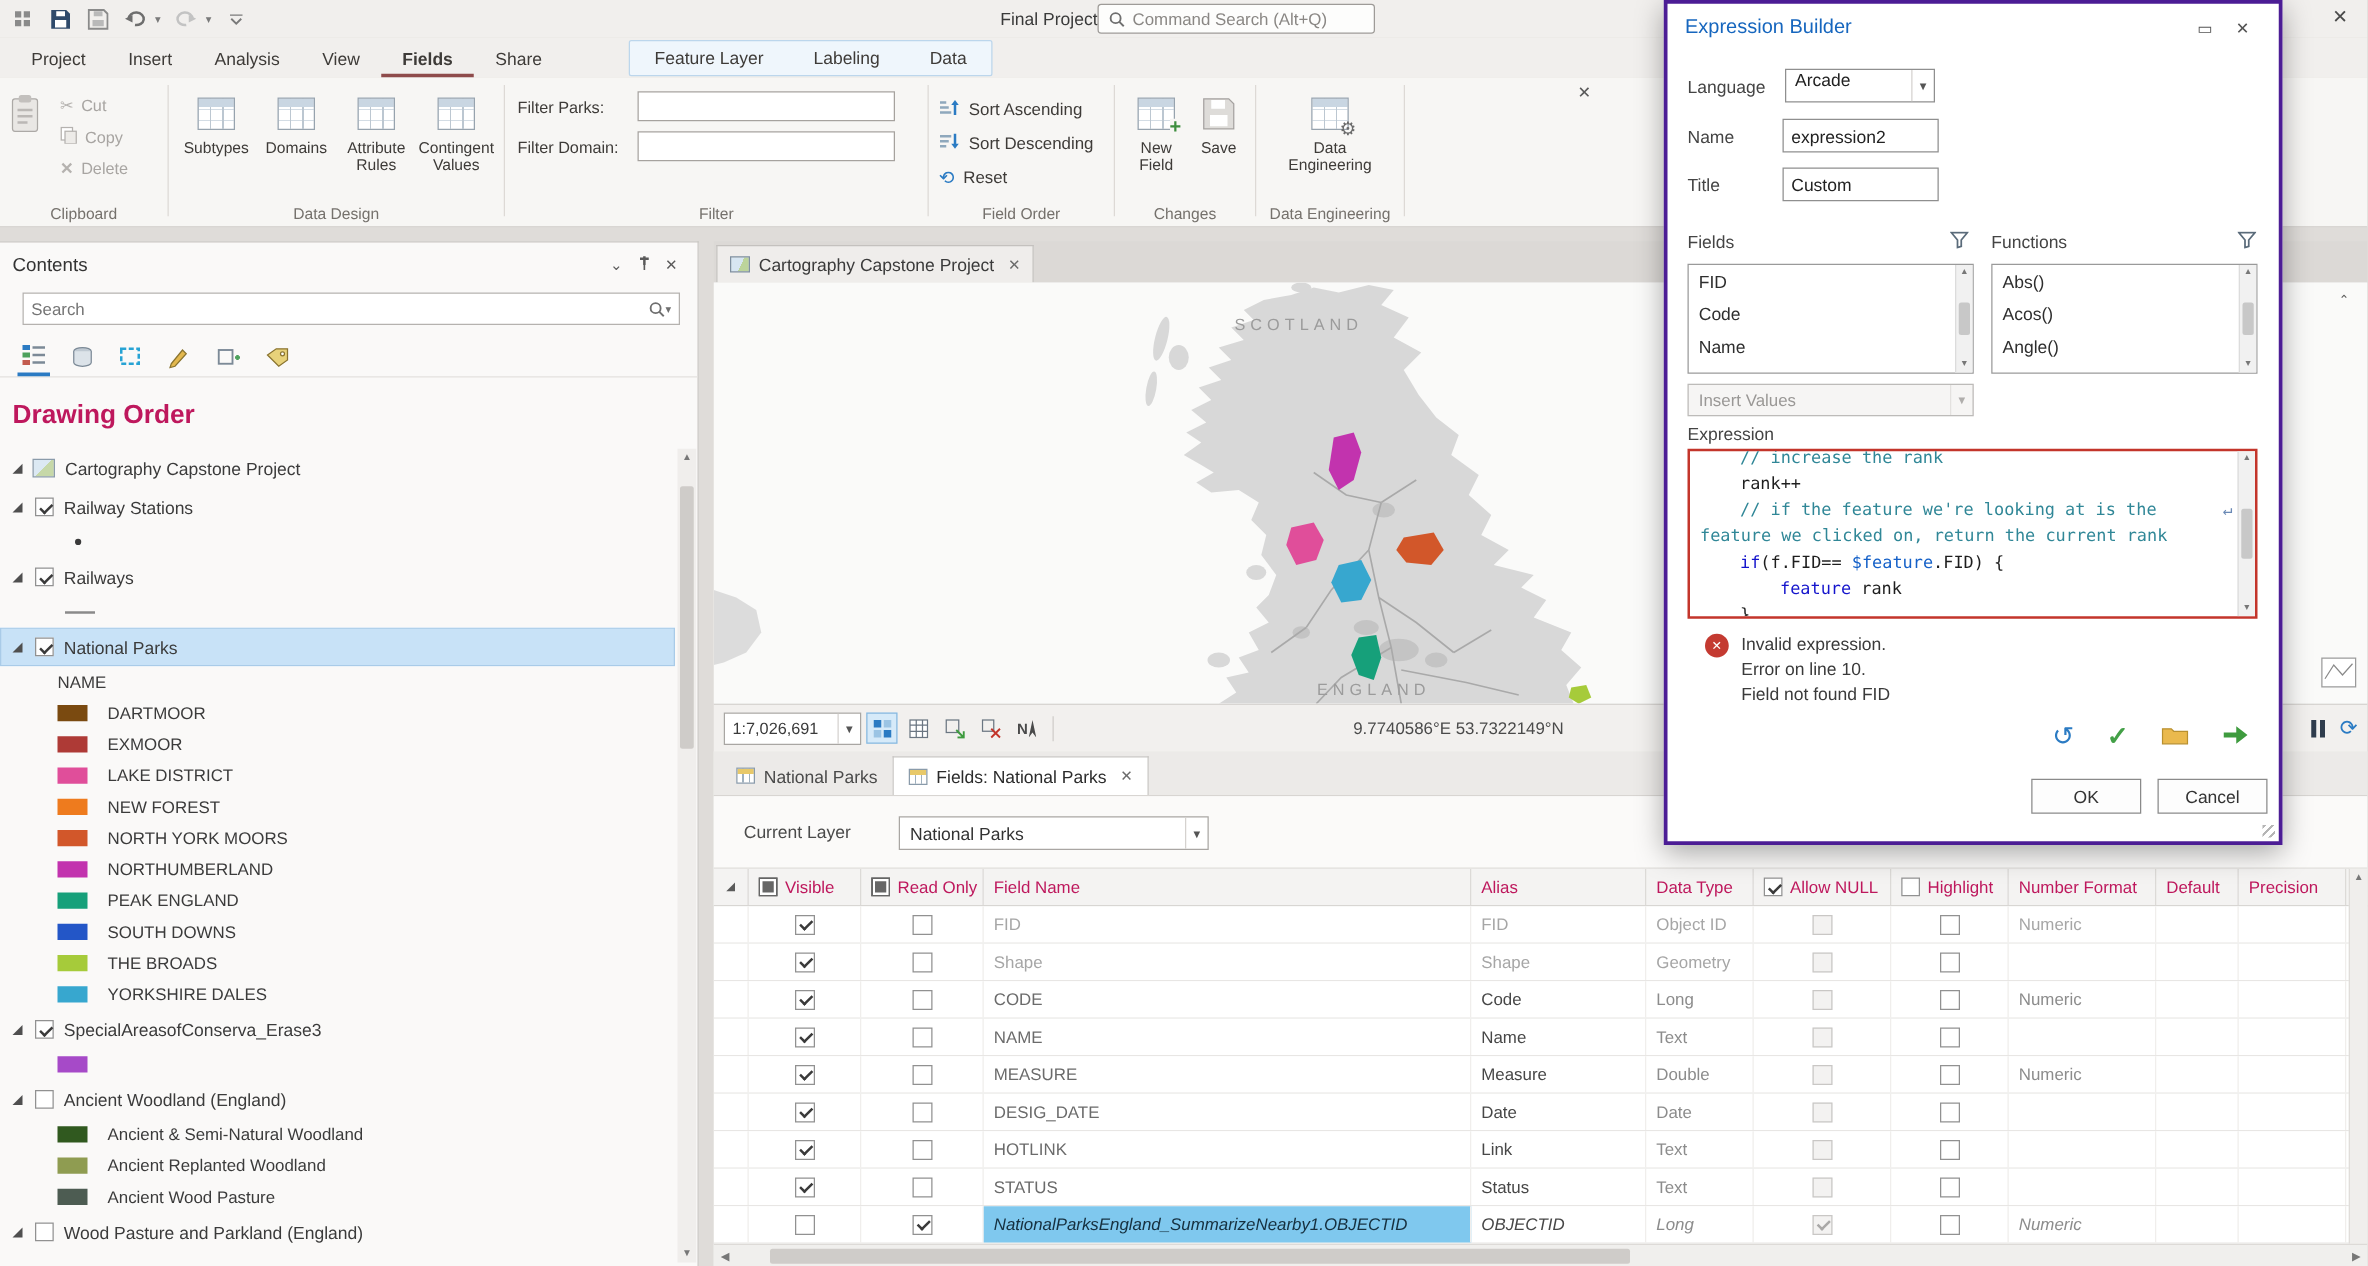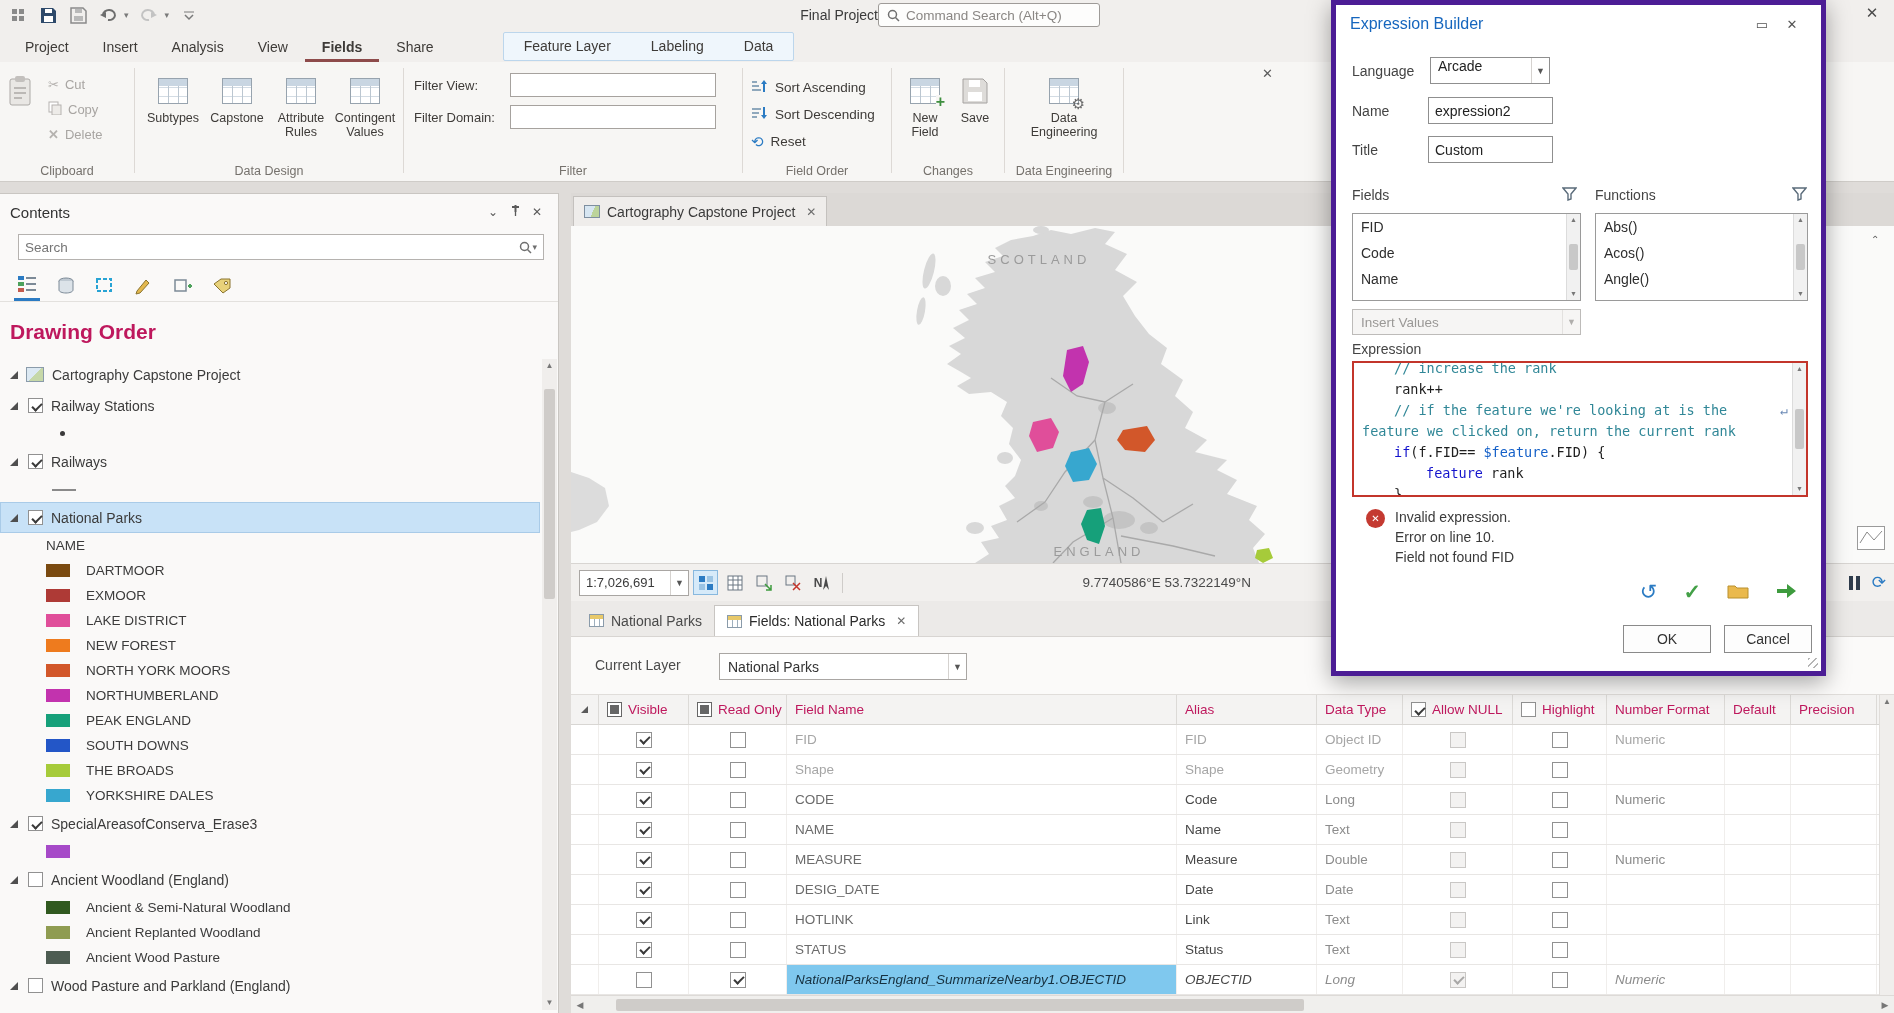--- a/index.html
+++ b/index.html
@@ -123,21 +123,21 @@
 
   
   .cbx{display:inline-block;width:16px;height:16px;border:1px solid #919191;background:#fff;position:relative;flex:none}
   .cbx.checked::after{content:"";position:absolute;left:3px;top:3.5px;width:8px;height:4px;border-left:2px solid #3A3A3A;border-bottom:2px solid #3A3A3A;transform:rotate(-45deg)}
   .cbx.dis{background:#F3F2F1;border-color:#C9C7C5}
   .cbx.checked.dis::after{border-color:#A9A8A7}
   .cbx.partial{background:#666;border-color:#666;box-shadow:inset 0 0 0 2px #fff}
   .cbx.sm{width:15px;height:15px}
 
   
-  #dialog{left:1331px;top:0;width:495px;height:676px;background:#FFFFFF;border:5px solid #4c1d95;box-shadow:0 6px 22px rgba(0,0,0,.35);z-index:50}
+  #dialog{left:1331px;top:0;width:495px;height:676px;background:#FFFFFF;border:3px solid #4c1d95;box-shadow:0 6px 22px rgba(0,0,0,.35);z-index:50}
   #dlg-title{height:38px;display:flex;align-items:center;padding:0 14px;font-size:16px;color:#1666BE}
   #dlg-title .sp{flex:1}
   .dlg-ico{width:30px;text-align:center;color:#555;font-size:13px}
   .frow{position:absolute;left:16px;display:flex;align-items:center;font-size:14px;color:#444}
   .fsel,.finput{height:27px;border:1px solid #8F8F8F;background:#fff;font-size:14px;color:#222}
   .fsel{display:flex;align-items:flex-start}
   .fsel .val{flex:1;padding-left:7px}
   .finput{padding:0 6px;width:125px;font-family:"Liberation Sans",sans-serif}
   .list-label{position:absolute;font-size:14px;color:#444}
   .funnel{position:absolute;width:16px;height:16px}
@@ -291,21 +291,21 @@
         <div class="bigbtn">
           <span class="bicon">
               <span class="tblicon"></span>
             </span>
           <span class="blabel">Subtypes</span>
         </div>
         <div class="bigbtn">
           <span class="bicon">
               <span class="tblicon"></span>
             </span>
-          <span class="blabel">Capstone</span>
+          <span class="blabel">Domains</span>
         </div>
         <div class="bigbtn">
           <span class="bicon">
               <span class="tblicon"></span>
             </span>
           <span class="blabel">Attribute Rules</span>
         </div>
         <div class="bigbtn">
           <span class="bicon">
               <span class="tblicon"></span>
@@ -313,21 +313,21 @@
           <span class="blabel">Contingent Values</span>
         </div>
       </div>
       <div class="glabel">Data Design</div>
     </div>
     <div class="gsep"></div>
 
     <div class="rgroup" style="width:338px">
       <div class="filt-rows">
         <div class="filtrow">
-          <label>Filter View:</label>
+          <label>Filter Parks:</label>
           <input value="" style="">
         </div>
         <div class="filtrow">
           <label>Filter Domain:</label>
           <input value="" style="">
         </div>
       </div>
       <div class="glabel">Filter</div>
     </div>
     <div class="gsep"></div>

